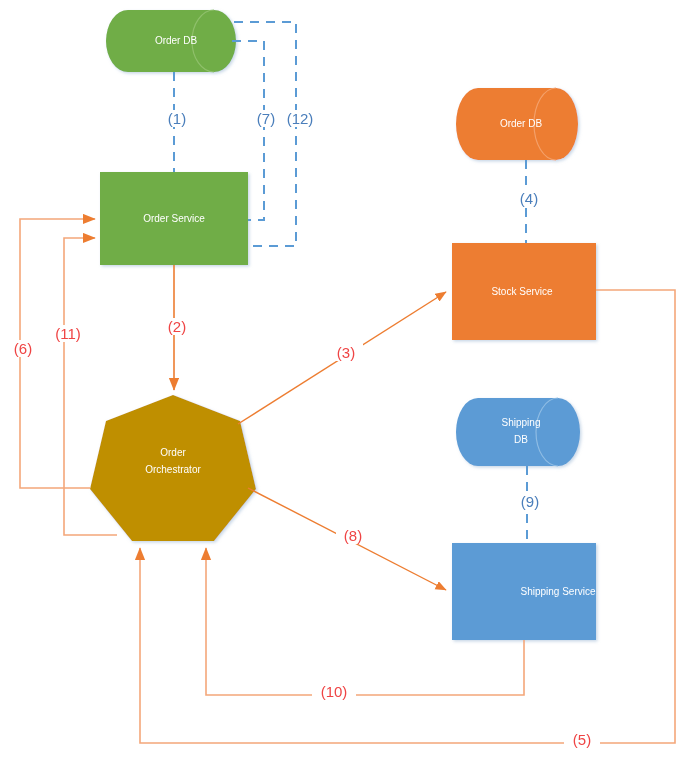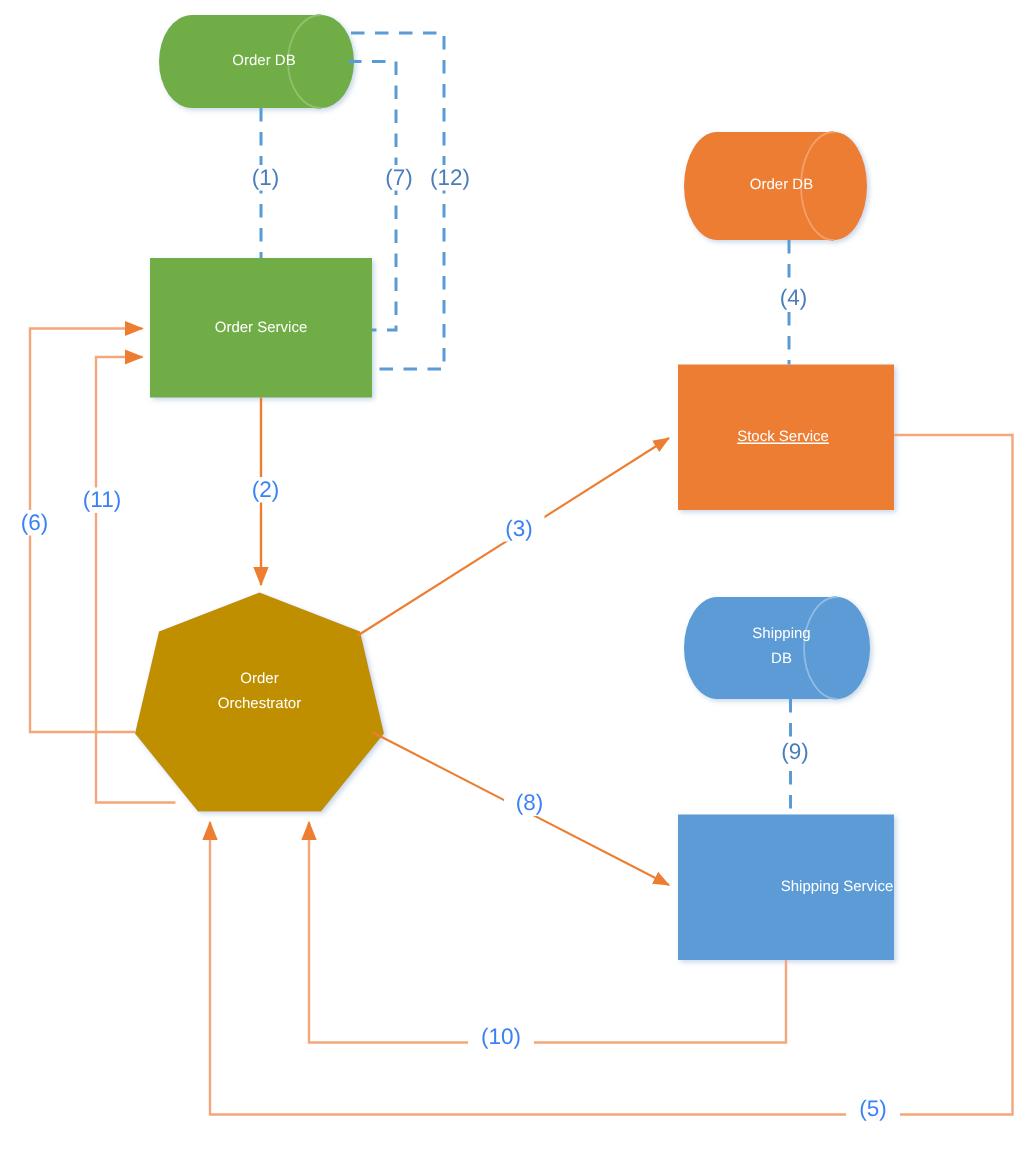--- a/index.html
+++ b/index.html
@@ -1,21 +1,21 @@
 <!DOCTYPE html>
 <html><head>
 <meta charset="utf-8">
 <style>
   html,body{margin:0;padding:0;background:#ffffff;}
   body{width:683px;height:766px;position:relative;overflow:hidden;
        font-family:"Liberation Sans","DejaVu Sans",sans-serif;}
   #canvas{position:absolute;left:0;top:0;width:683px;height:766px;}
   .node-label{position:absolute;color:#ffffff;font-size:10px;line-height:17px;
               text-align:center;pointer-events:none;white-space:pre-line;}
-  .edge-label{position:absolute;font-size:15px;color:#3b82f6;
+  .edge-label{position:absolute;font-size:15px;color:#ef4444;
               background:#ffffff;padding:0 3px;text-align:center;}
   .edge-label.dash{color:#4A7EBB;}
   svg{position:absolute;left:0;top:0;}
 </style>
 </head>
 <body>
 
 <div id="canvas">
 
   <svg width="683" height="766">
@@ -85,21 +85,21 @@
     <path d="M596,290 L675,290 L675,743 L140,743 L140,548" fill="none" stroke="#F4A77A" stroke-width="1.6" marker-end="url(#arrOrL)"></path>
 
     <path d="M524,640 L524,695 L206,695 L206,548" fill="none" stroke="#F4A77A" stroke-width="1.6" marker-end="url(#arrOrL)"></path>
   </svg>
 
   <div class="node-label" style="left:128px;top:32px;width:96px;">Order DB</div>
   <div class="node-label" style="left:88px;top:444px;width:170px;">Order
 Orchestrator</div>
   <div class="node-label" style="left:100px;top:210px;width:148px;">Order Service</div>
   <div class="node-label" style="left:478px;top:115px;width:86px;">Order DB</div>
-  <div class="node-label" style="left:452px;top:283px;width:140px;text-decoration:underline;">Stock Service</div>
+  <div class="node-label" style="left:452px;top:283px;width:140px;">Stock Service</div>
   <div class="node-label" style="left:478px;top:414px;width:86px;">Shipping
 DB</div>
   <div class="node-label" style="left:474px;top:583px;width:168px;">Shipping Service</div>
 
   <div class="edge-label dash" style="left:160px;top:110px;width:28px;">(1)</div>
   <div class="edge-label" style="left:160px;top:318px;width:28px;">(2)</div>
   <div class="edge-label" style="left:329px;top:344px;width:28px;">(3)</div>
   <div class="edge-label dash" style="left:512px;top:190px;width:28px;">(4)</div>
   <div class="edge-label" style="left:564px;top:731px;width:30px;">(5)</div>
   <div class="edge-label" style="left:6px;top:340px;width:28px;">(6)</div>

